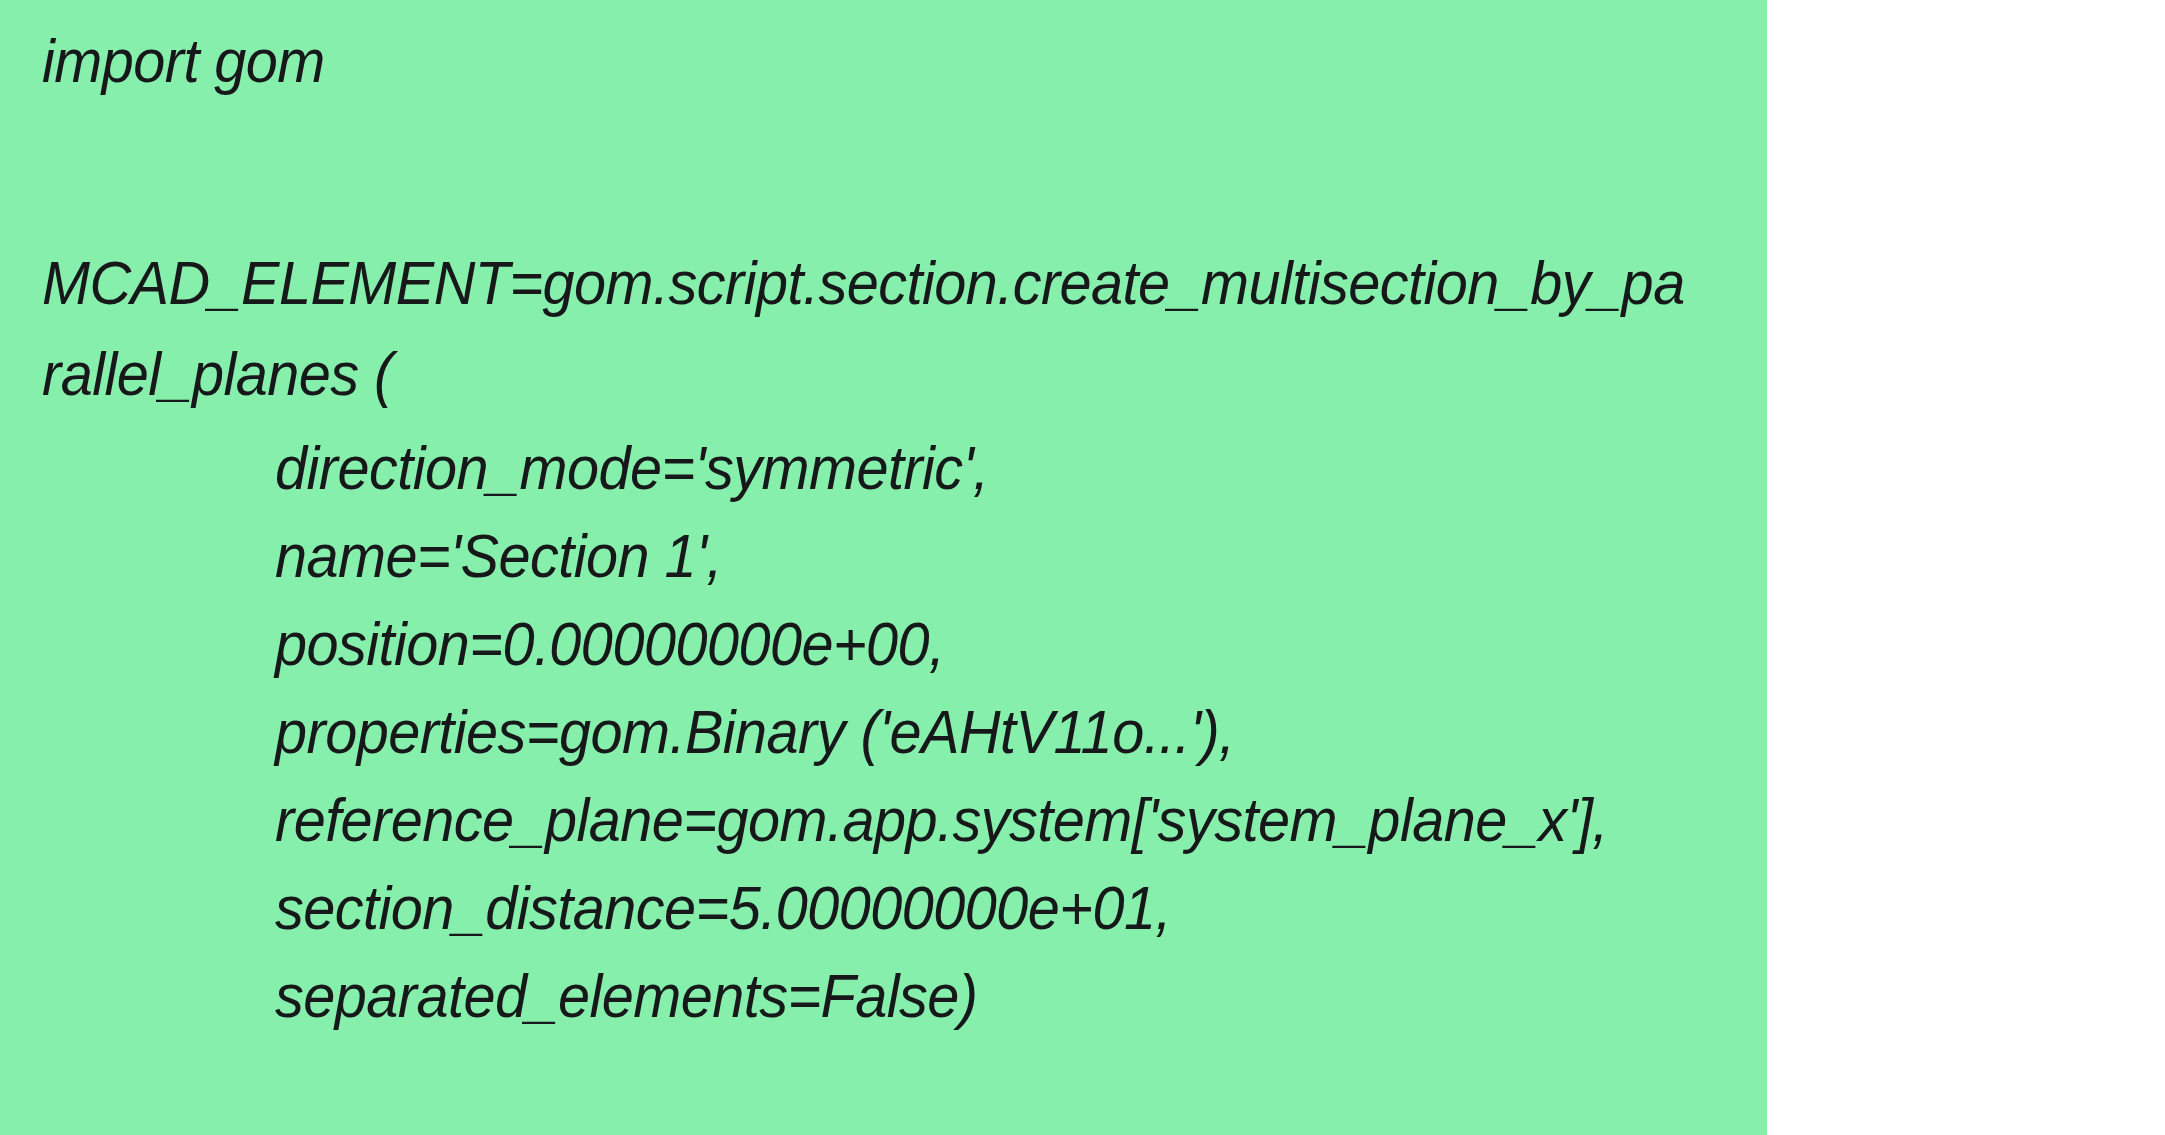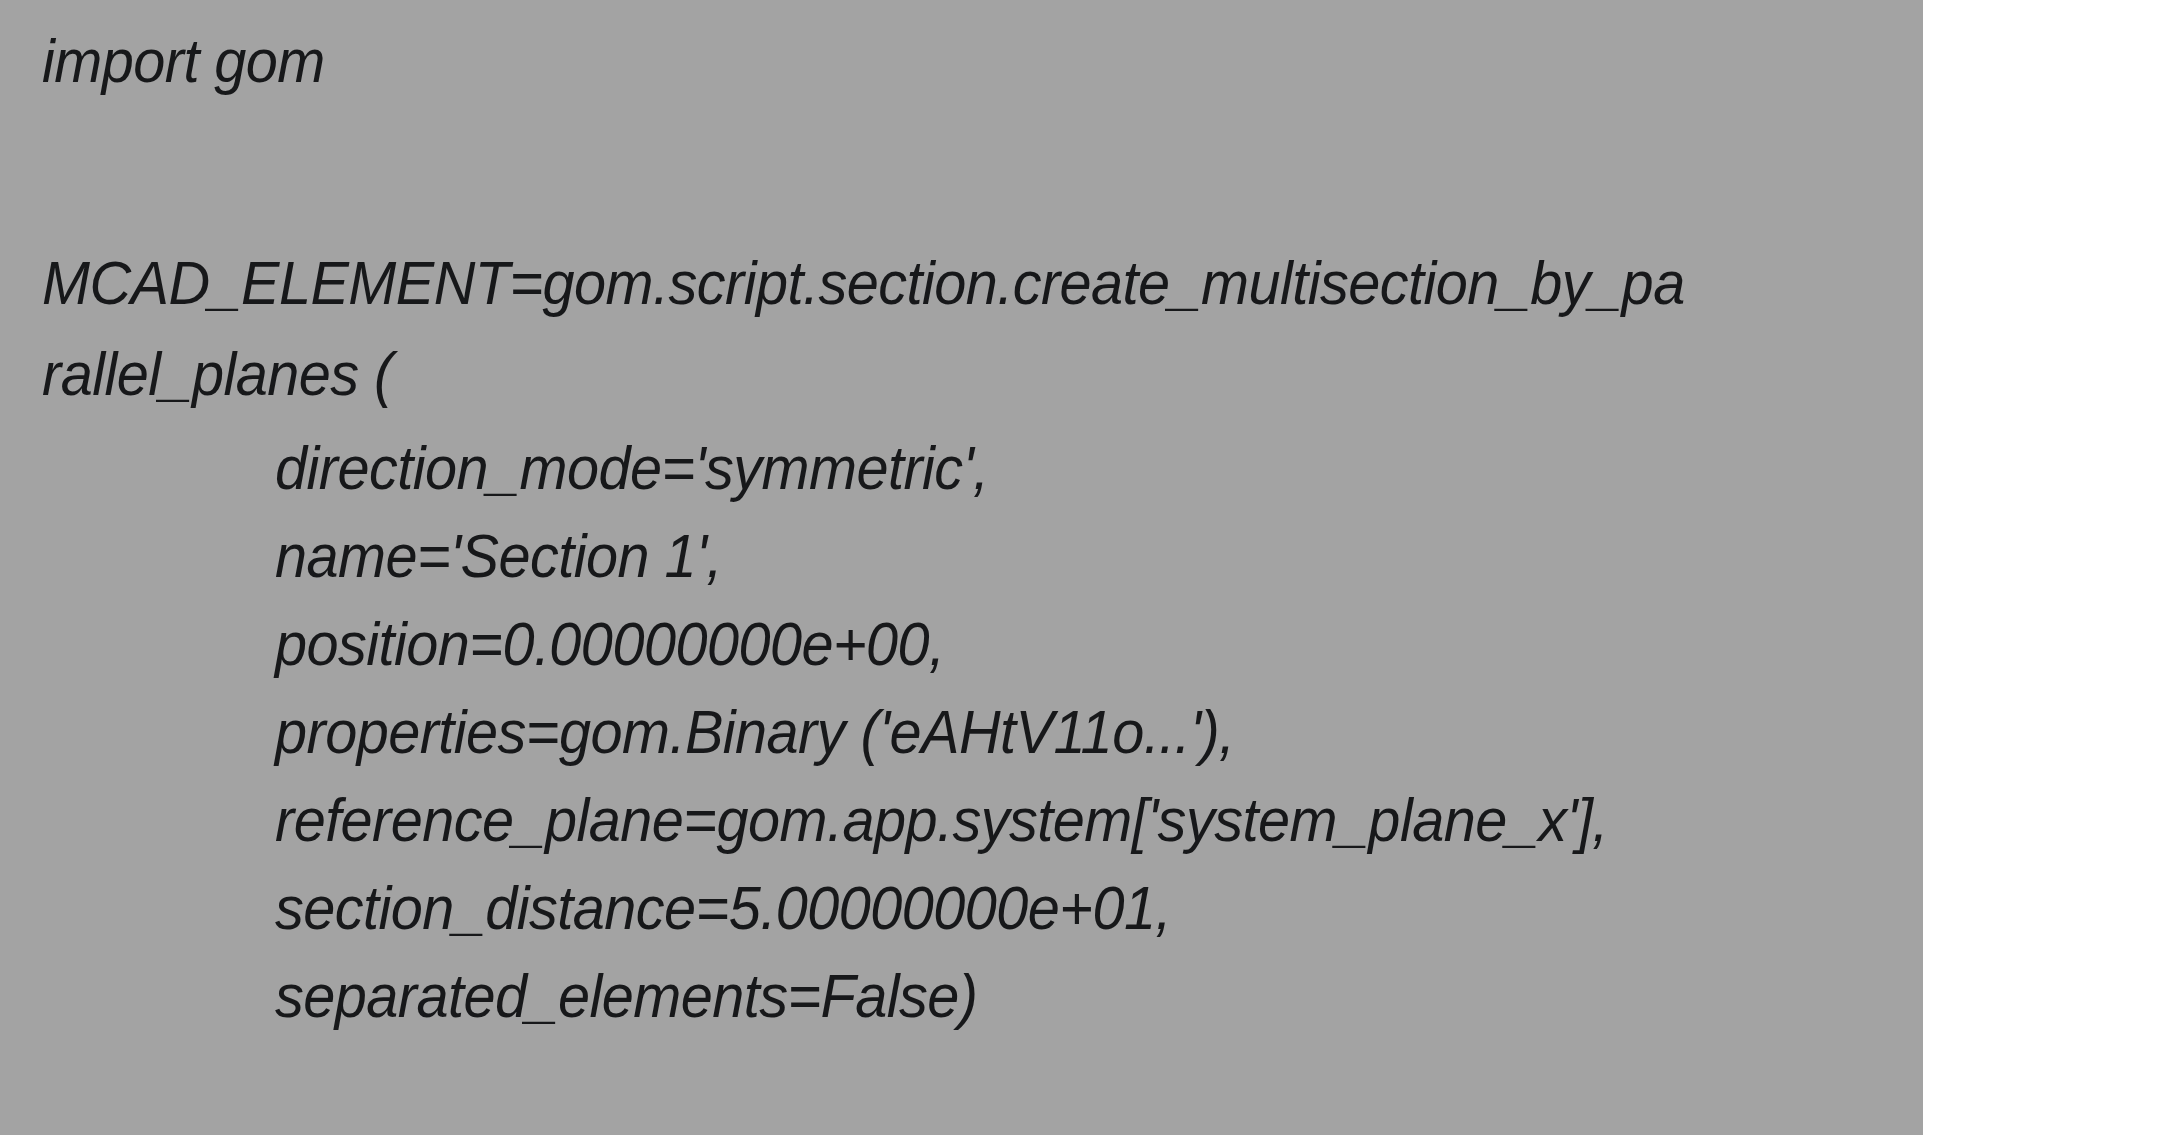--- a/index.html
+++ b/index.html
@@ -11,23 +11,23 @@
 
   body {
     width: 2165px;
     height: 1135px;
     overflow: hidden;
     font-family: "Liberation Sans", "DejaVu Sans", sans-serif;
   }
 
   #code-figure {
     position: relative;
-    width: 1923px;
+    width: 1767px;
     height: 1135px;
-    background: #a3a3a3;
+    background: #86efac;
     box-sizing: border-box;
     padding: 7px;
   }
 
   .code-block {
     position: absolute;
     left: 0;
     top: 0;
     width: 2165px;
     margin: 0;

